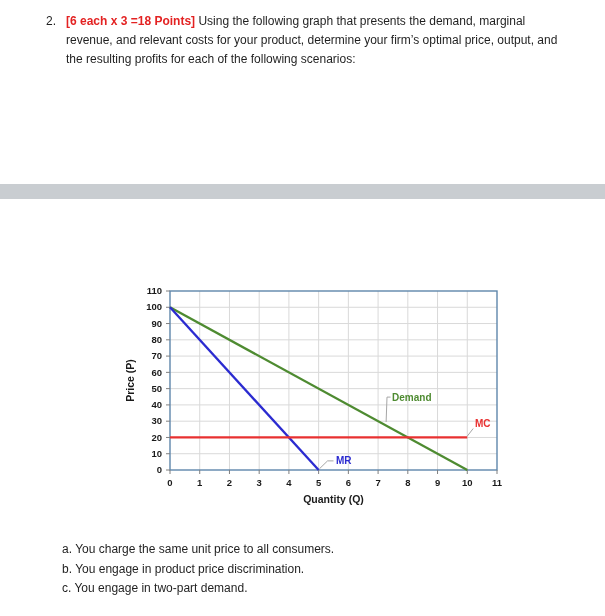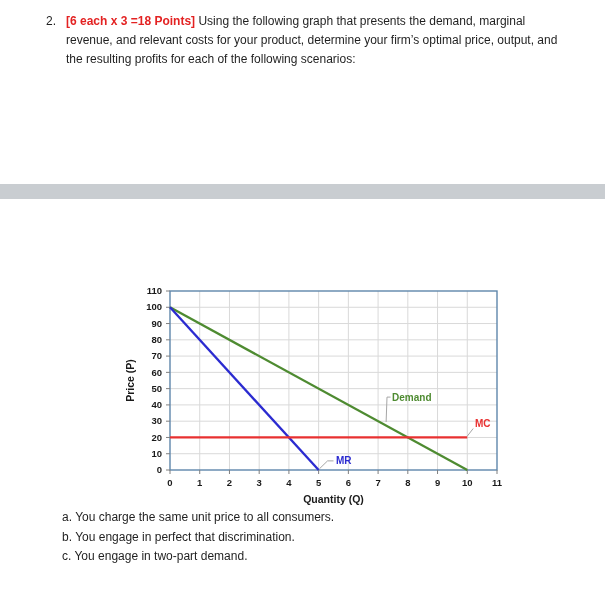--- a/index.html
+++ b/index.html
@@ -26,21 +26,21 @@
     top: 184px; left: 0;
     width: 605px; height: 15px;
   }
   .chart-svg {
     position: absolute;
     left: 120px; top: 265px;
   }
   .chart-svg text { font-family: "Liberation Sans", sans-serif; }
   .scenarios {
     position: absolute;
-    left: 62px; top: 508px;
+    left: 62px; top: 540px;
     font-size: 12px;
     line-height: 19.5px;
   }
 </style>
 </head>
 <body>
 
 <div class="question">
   <span class="q-num">2.</span>
   <p class="q-body"><span class="q-points" style="color: rgb(227, 34, 34);">[6 each x 3 =18 Points]</span><span> Using the following graph that presents the demand, marginal revenue, and relevant costs for your product, determine your firm’s optimal price, output, and the resulting profits for each of the following scenarios:</span></p>
@@ -126,15 +126,15 @@
     <polyline points="270.5763636363637,132.09818181818184 267.0090909090909,132.09818181818184 266.11727272727273,156.99545454545455" fill="none" stroke="#a6a6a6" stroke-width="1"></polyline>
     <text x="272.0627272727273" y="135.59818181818184" text-anchor="start" font-size="10" font-weight="700" fill="#4e8b31">Demand</text>
     <polyline points="353.2181818181818,163.50454545454545 347.27272727272725,171.15272727272728" fill="none" stroke="#a6a6a6" stroke-width="1"></polyline>
     <text x="355.0018181818182" y="162.12272727272727" text-anchor="start" font-size="10" font-weight="700" fill="#e83030">MC</text>
     <polyline points="199.52818181818182,203.6981818181818 207.55454545454546,195.88727272727272 213.5,195.88727272727272" fill="none" stroke="#a6a6a6" stroke-width="1"></polyline>
     <text x="215.87818181818184" y="198.73636363636362" text-anchor="start" font-size="10" font-weight="700" fill="#2b2bd0">MR</text>
   </svg>
 
 <div class="scenarios">
   <div>a. You charge the same unit price to all consumers.</div>
-  <div>b. You engage in perfect that discrimination.</div>
+  <div>b. You engage in product price discrimination.</div>
   <div>c. You engage in two-part demand.</div>
 </div>
 
 </body></html>

